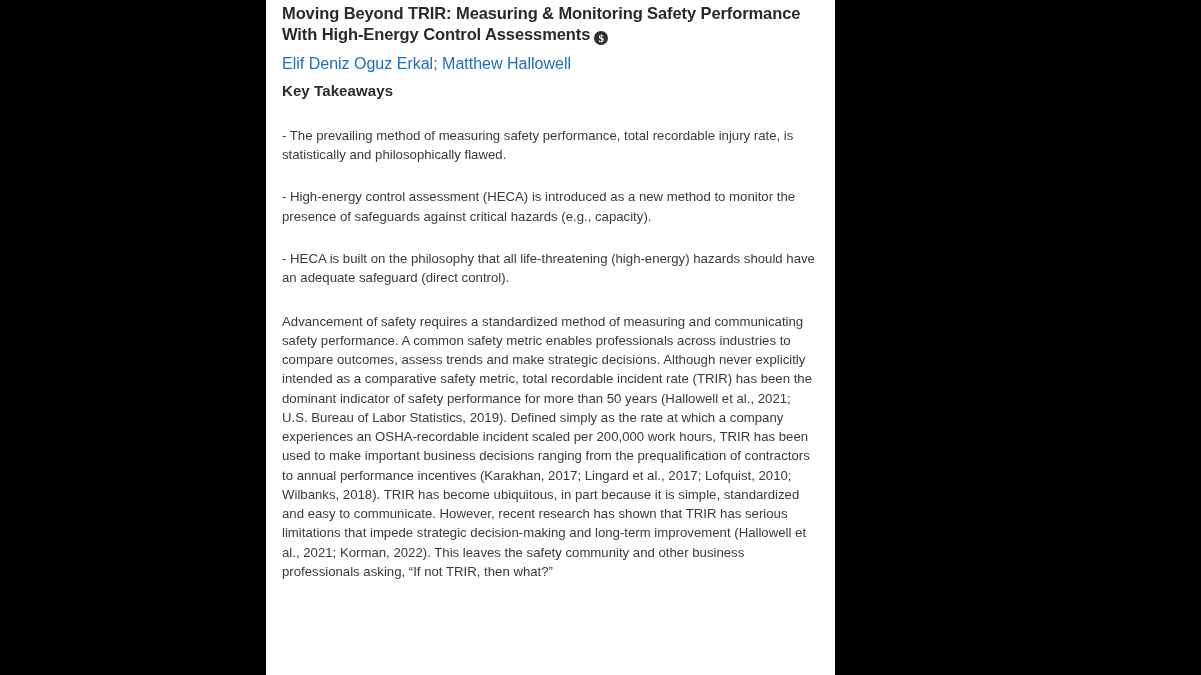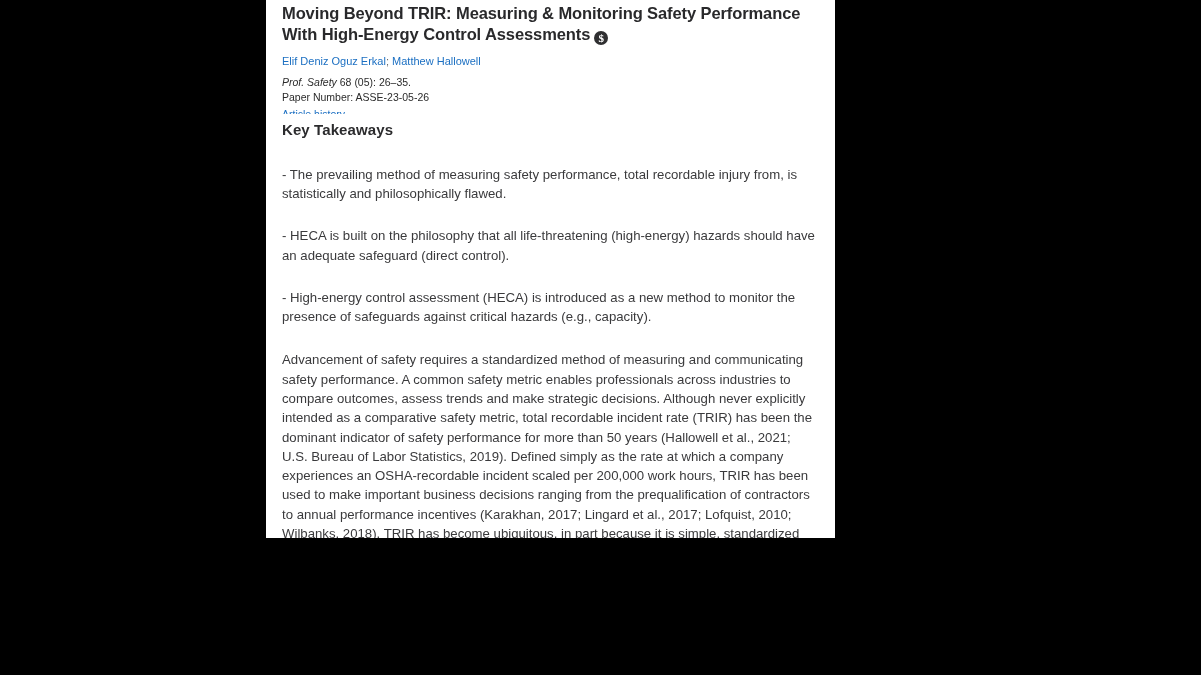--- a/index.html
+++ b/index.html
@@ -19,21 +19,21 @@
     position: relative;
     width: 1201px;
     height: 675px;
     background: #000000;
   }
   .article-panel {
     position: absolute;
     left: 266px;
     top: 0;
     width: 569px;
-    height: 538px;
+    height: 675px;
     background: #ffffff;
     overflow: hidden;
     padding: 0 16px 0 16px;
   }
   .article-title {
     margin: 0;
     padding-top: 3px;
     font-size: 16.5px;
     font-weight: bold;
     line-height: 1.30;
@@ -50,21 +50,21 @@
     font-size: 11px;
     font-weight: bold;
     line-height: 14px;
     text-align: center;
     vertical-align: -2px;
     margin-left: 4px;
     font-family: "Liberation Serif", serif;
   }
   .authors {
     margin: 8px 0 0 0;
-    font-size: 11px;
+    font-size: 16px;
     line-height: 1.3;
     color: #1b6fc2;
   }
   .authors .sep { color: #6c6c6c; }
   .author-link { color: #1b6fc2; text-decoration: none; }
   .citation-block {
     margin: 7px 0 0 0;
     font-size: 10.5px;
     line-height: 1.45;
     color: #2b2b2b;
@@ -105,28 +105,23 @@
 </head>
 <body>
 
 <div class="viewport">
   <div class="article-panel">
 
     <h1 class="article-title"><span>Moving Beyond TRIR: Measuring &amp; Monitoring Safety Performance With High-Energy Control Assessments</span><span class="access-icon">$</span></h1>
 
     <div class="authors"><a class="author-link" href="#">Elif Deniz Oguz Erkal</a><span class="sep">; </span><a class="author-link" href="#">Matthew Hallowell</a></div>
 
-    <div class="citation-block">
-      <span class="citation-line"><span class="journal-name">Prof. Safety</span> <span>68 (05): 26–35.</span></span>
-      <span class="citation-line">Paper Number: ASSE-23-05-26</span>
-      <span class="history-line"><span>Article history</span><span class="hist-icon">⌄</span></span>
-    </div>
 
     <h2 class="section-heading">Key Takeaways</h2>
 
-    <p class="body-text first-takeaway">- The prevailing method of measuring safety performance, total recordable injury from, is statistically and philosophically flawed.</p>
+    <p class="body-text first-takeaway">- The prevailing method of measuring safety performance, total recordable injury rate, is statistically and philosophically flawed.</p>
+    <p class="body-text">- High-energy control assessment (HECA) is introduced as a new method to monitor the presence of safeguards against critical hazards (e.g., capacity).</p>
     <p class="body-text">- HECA is built on the philosophy that all life-threatening (high-energy) hazards should have an adequate safeguard (direct control).</p>
-    <p class="body-text">- High-energy control assessment (HECA) is introduced as a new method to monitor the presence of safeguards against critical hazards (e.g., capacity).</p>
 
     <p class="body-text intro-paragraph">Advancement of safety requires a standardized method of measuring and communicating safety performance. A common safety metric enables professionals across industries to compare outcomes, assess trends and make strategic decisions. Although never explicitly intended as a comparative safety metric, total recordable incident rate (TRIR) has been the dominant indicator of safety performance for more than 50 years (Hallowell et al., 2021; U.S. Bureau of Labor Statistics, 2019). Defined simply as the rate at which a company experiences an OSHA-recordable incident scaled per 200,000 work hours, TRIR has been used to make important business decisions ranging from the prequalification of contractors to annual performance incentives (Karakhan, 2017; Lingard et al., 2017; Lofquist, 2010; Wilbanks, 2018). TRIR has become ubiquitous, in part because it is simple, standardized and easy to communicate. However, recent research has shown that TRIR has serious limitations that impede strategic decision-making and long-term improvement (Hallowell et al., 2021; Korman, 2022). This leaves the safety community and other business professionals asking, “If not TRIR, then what?”</p>
 
   </div>
 </div>
 
 </body></html>

